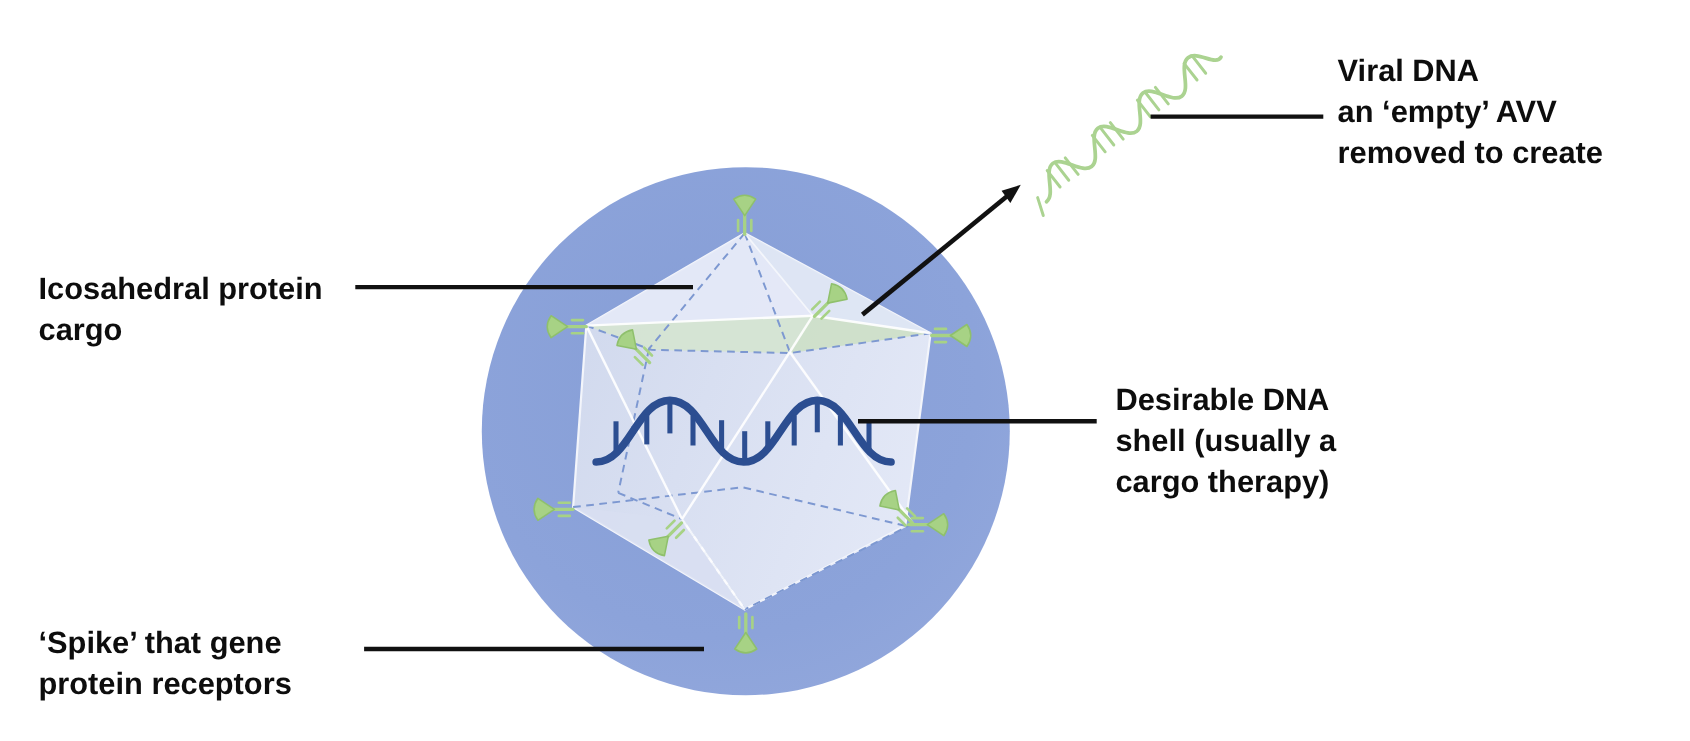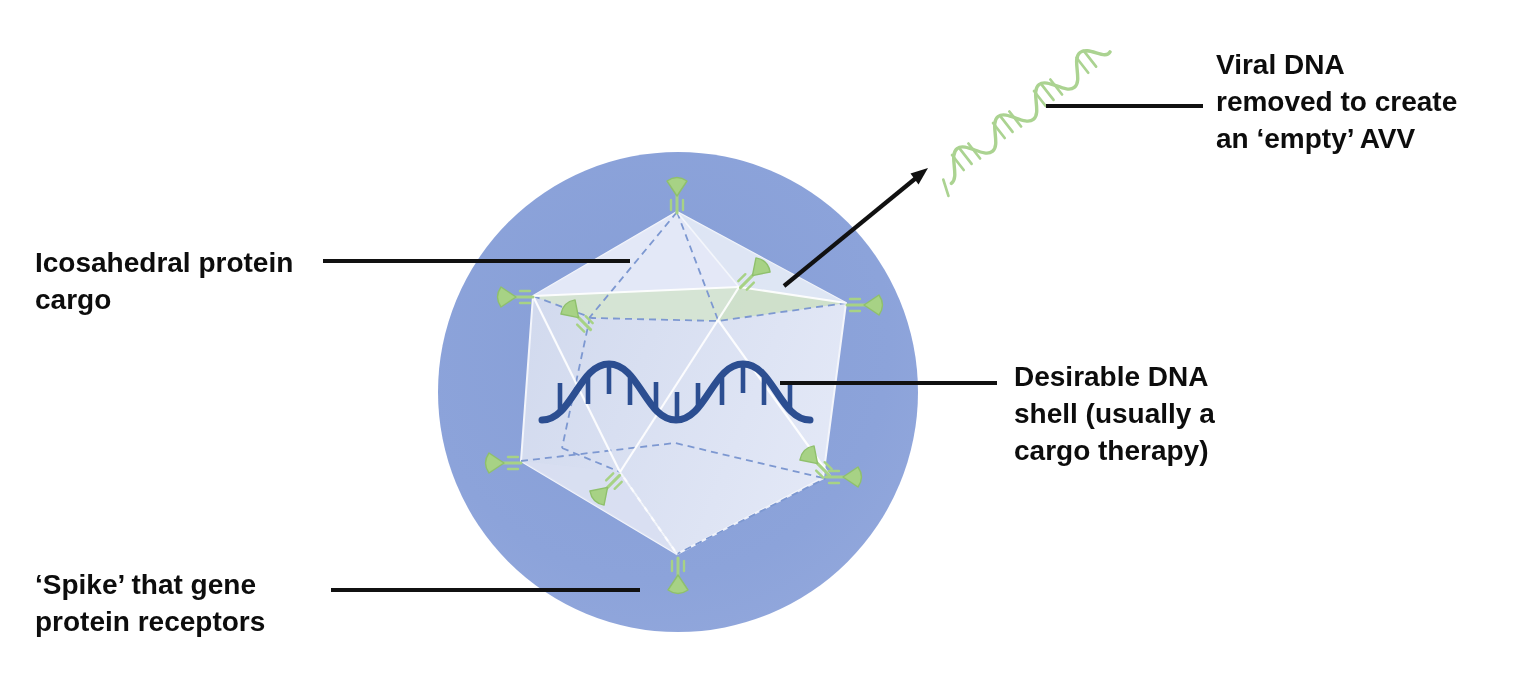--- a/index.html
+++ b/index.html
@@ -33,21 +33,21 @@
   .label{
     position:absolute;
     font-weight:700;
     font-size:28px;
     line-height:37px;
     color:var(--label-text);
     white-space:nowrap;
   }
   .label-shell{left:35px;top:244px}
   .label-viral-dna{left:1216px;top:46px}
-  .label-cargo{left:1014px;top:358px}
+  .label-cargo{left:1014px;top:345px}
   .label-spike{left:35px;top:566px}
 </style>
 </head>
 <body>
 
 <div class="stage">
 
   <svg width="1536" height="674" viewBox="0 0 1536 674" xmlns="http://www.w3.org/2000/svg" xmlns:xlink="http://www.w3.org/1999/xlink">
 
     <defs>
@@ -163,22 +163,22 @@
     <g style="stroke:var(--connector-black)" stroke-width="4">
       <line x1="1046" y1="106" x2="1203" y2="106"></line>
       <line x1="323" y1="261" x2="630" y2="261"></line>
       <line x1="780" y1="383" x2="997" y2="383"></line>
       <line x1="331" y1="590" x2="640" y2="590"></line>
     </g>
   </svg>
 
   <div class="label label-viral-dna">
     <div>Viral DNA</div>
+    <div>an ‘empty’ AVV</div>
     <div>removed to create</div>
-    <div>an ‘empty’ AVV</div>
   </div>
 
   <div class="label label-shell">
     <div>Icosahedral protein</div>
     <div>cargo</div>
   </div>
 
   <div class="label label-cargo">
     <div>Desirable DNA</div>
     <div>shell (usually a</div>

